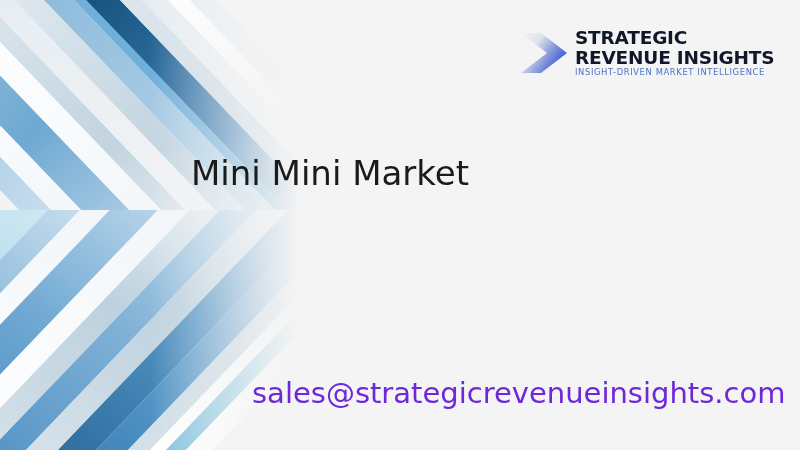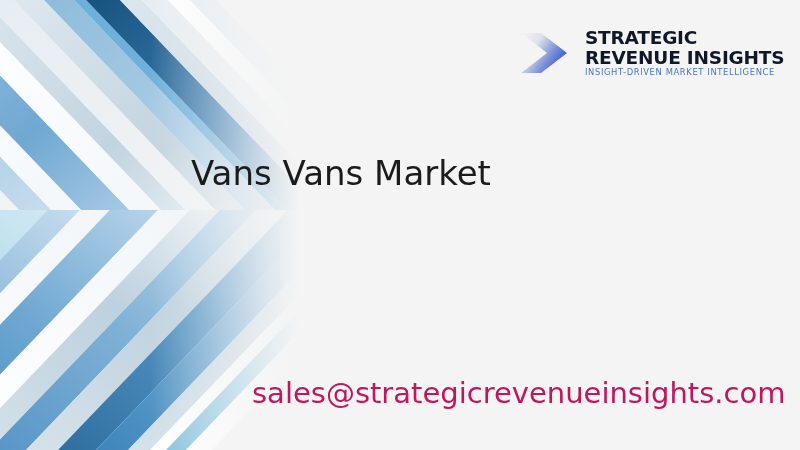--- a/index.html
+++ b/index.html
@@ -38,21 +38,21 @@
     height: 450px;
   }
 
   
   .logo {
     position: absolute;
     left: 519px;
     top: 28px;
     display: flex;
     align-items: center;
-    gap: 14px;
+    gap: 4px;
   }
   .logo-mark {
     width: 52px;
     height: 48px;
     flex: 0 0 auto;
   }
   .logo-mark svg {
     display: block;
     width: 52px;
     height: 48px;
@@ -96,21 +96,21 @@
 
   
   .email {
     position: absolute;
     left: 252px;
     top: 374px;
     font-family: "DejaVu Sans", sans-serif;
     font-weight: normal;
     font-size: 29px;
     line-height: 38px;
-    color: #be185d;
+    color: #6d28d9;
     white-space: nowrap;
   }
 </style>
 </head>
 <body>
 
 <div class="slide">
 
   <div class="deco">
     <svg viewBox="0 0 300 450" xmlns="http://www.w3.org/2000/svg" aria-hidden="true">
@@ -235,17 +235,17 @@
         <path d="M2,4 L22,4 L48,24 L22,44 L2,44 L28,24 Z" fill="url(#markGrad)"></path>
       </svg>
     </div>
     <div class="logo-text">
       <div class="logo-word">STRATEGIC</div>
       <div class="logo-word">REVENUE INSIGHTS</div>
       <div class="logo-tagline">INSIGHT-DRIVEN MARKET INTELLIGENCE</div>
     </div>
   </div>
 
-  <div class="title">Vans Vans Market</div>
+  <div class="title">Mini Mini Market</div>
 
   <div class="email">sales@strategicrevenueinsights.com</div>
 
 </div>
 
 </body></html>

